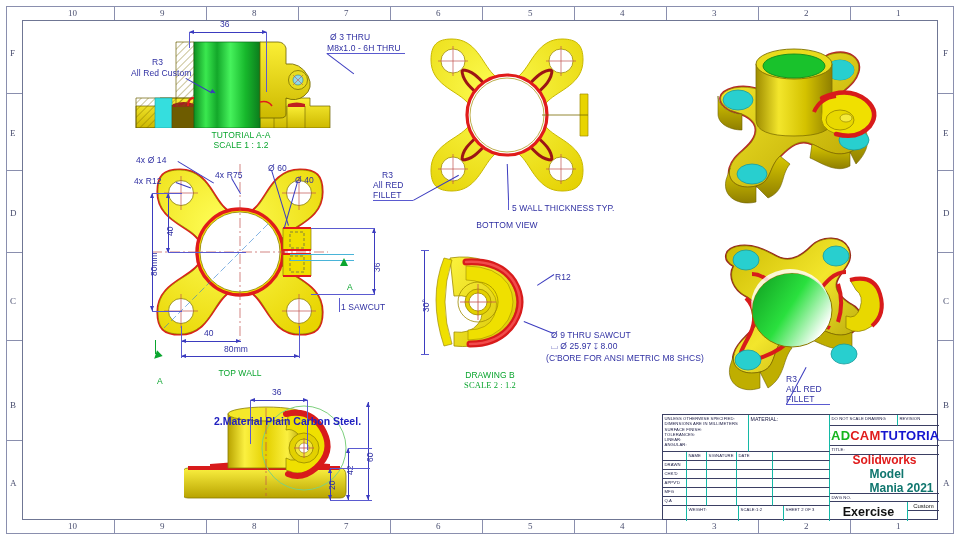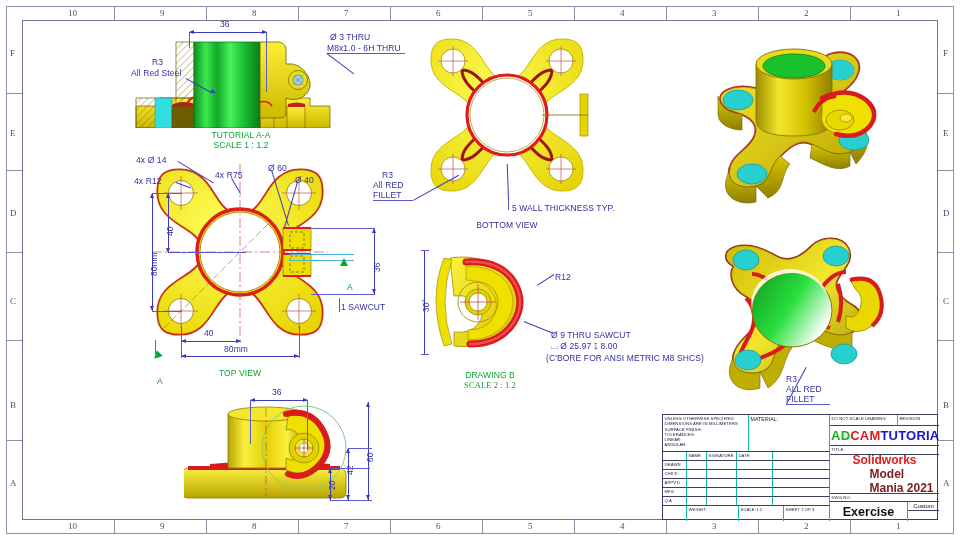--- a/index.html
+++ b/index.html
@@ -40,21 +40,21 @@
   #titleblock{position:absolute;left:662px;top:414px;width:276px;height:106px;
       border:1px solid #3b3f63;box-sizing:border-box;background:#fff;
       font-size:4.4px;color:#16163f;}
   #titleblock div{box-sizing:border-box;}
   .tb-cell{position:absolute;border-right:1px solid #14b8a6;
       border-bottom:1px solid #3b3f63;padding:1px 1.5px;overflow:hidden;}
   .tb-lab{font-size:4.2px;line-height:1.25;letter-spacing:.1px;}
   .cadcam{font-size:13px;font-weight:bold;letter-spacing:.2px;}
   .cc-cad{color:#15b41e;} .cc-cam{color:#e01b1b;} .cc-tut{color:#1515cf;}
   .sw1{color:#e01b1b;font-size:12px;font-weight:bold;}
-  .sw2{color:#7f1d1d;font-size:12px;font-weight:bold;margin-left:38px;}
+  .sw2{color:#0f766e;font-size:12px;font-weight:bold;margin-left:38px;}
   .exercise{color:#111;font-size:12.5px;font-weight:bold;}
   .custom{color:#111;font-size:6px;}
 
   
   #note{position:absolute;left:214px;top:414px;font-size:10.5px;
      color:#2020c0;font-weight:bold;line-height:1.45;}
   #note .n-ttl{font-size:10.5px;}
 
   svg{display:block;}
   .vw{position:absolute;}
@@ -185,21 +185,21 @@
   <div class="ext" style="left:189px;top:32px;width:1px;height:16px;"></div>
   <div class="ext" style="left:266px;top:32px;width:1px;height:60px;"></div>
   <div class="t" style="left:220px;top:19px;">36</div>
 
   <div class="t" style="left:330px;top:32px;">Ø 3 THRU</div>
   <div class="t" style="left:327px;top:43px;">M8x1.0 - 6H THRU</div>
   <div class="ext" style="left:327px;top:53px;width:78px;height:1px;"></div>
   <div class="leader" style="left:327px;top:53px;width:34px;transform:rotate(37deg);"></div>
 
   <div class="t" style="left:152px;top:57px;">R3</div>
-  <div class="t" style="left:131px;top:68px;">All Red Steel</div>
+  <div class="t" style="left:131px;top:68px;">All Red Custom</div>
   <div class="leader" style="left:186px;top:78px;width:30px;transform:rotate(29deg);"></div>
   <div class="arrow ar-r" style="left:211px;top:90px;transform:rotate(28deg);"></div>
 
   <div class="t green c" style="left:196px;top:130px;width:90px;">TUTORIAL A-A</div>
   <div class="t green c" style="left:196px;top:140px;width:90px;">SCALE 1 : 1.2</div>
 
   <div class="vw" style="left:150px;top:162px;width:180px;height:180px;">
     <svg width="180" height="180" viewBox="0 0 180 180">
       <defs>
         <radialGradient id="yr" cx="0.4" cy="0.35" r="0.8">
@@ -326,21 +326,21 @@
   <div class="ext" style="left:290px;top:260px;width:64px;height:1px;background:#49b4d8;"></div>
   <div class="t" style="left:341px;top:302px;">1 SAWCUT</div>
   <div class="ext" style="left:339px;top:298px;width:1px;height:14px;"></div>
 
   <div class="arrow" style="left:340px;top:258px;border-width:0 4px 8px 4px;border-color:transparent transparent #0aa52e transparent;"></div>
   <div class="t green" style="left:347px;top:282px;">A</div>
   <div class="arrow" style="left:153px;top:352px;border-width:8px 4px 0 4px;border-color:#0aa52e transparent transparent transparent;transform:rotate(45deg);"></div>
   <div class="t green" style="left:157px;top:376px;">A</div>
   <div class="ext" style="left:155px;top:340px;width:1px;height:14px;background:#0aa52e;"></div>
 
-  <div class="t green c" style="left:200px;top:368px;width:80px;">TOP VIEW</div>
+  <div class="t green c" style="left:200px;top:368px;width:80px;">TOP WALL</div>
 
   <div class="vw" style="left:424px;top:32px;width:166px;height:166px;">
     <svg width="166" height="166" viewBox="0 0 166 166">
       <defs>
         <radialGradient id="yr2" cx="0.42" cy="0.35" r="0.85">
           <stop offset="0" stop-color="#fdfd52"></stop>
           <stop offset="1" stop-color="#e4d000"></stop>
         </radialGradient>
       </defs>
       <path d="M28,7
@@ -634,20 +634,21 @@
     </svg>
   </div>
 
   <div class="t" style="left:786px;top:374px;">R3</div>
   <div class="t" style="left:786px;top:384px;">ALL RED</div>
   <div class="t" style="left:786px;top:394px;">FILLET</div>
   <div class="ext" style="left:786px;top:404px;width:44px;height:1px;"></div>
   <div class="leader" style="left:786px;top:404px;width:42px;transform:rotate(-62deg);"></div>
 
   <div id="note">
+    <div>2.Material Plain Carbon Steel.</div>
   </div>
 
   <div id="titleblock">
 
     <div class="tb-cell tb-lab" style="left:0;top:0;width:86px;height:37px;">
       <div>UNLESS OTHERWISE SPECIFIED:</div>
       <div>DIMENSIONS ARE IN MILLIMETERS</div>
       <div>SURFACE FINISH:</div>
       <div>TOLERANCES:</div>
       <div>   LINEAR:</div>

